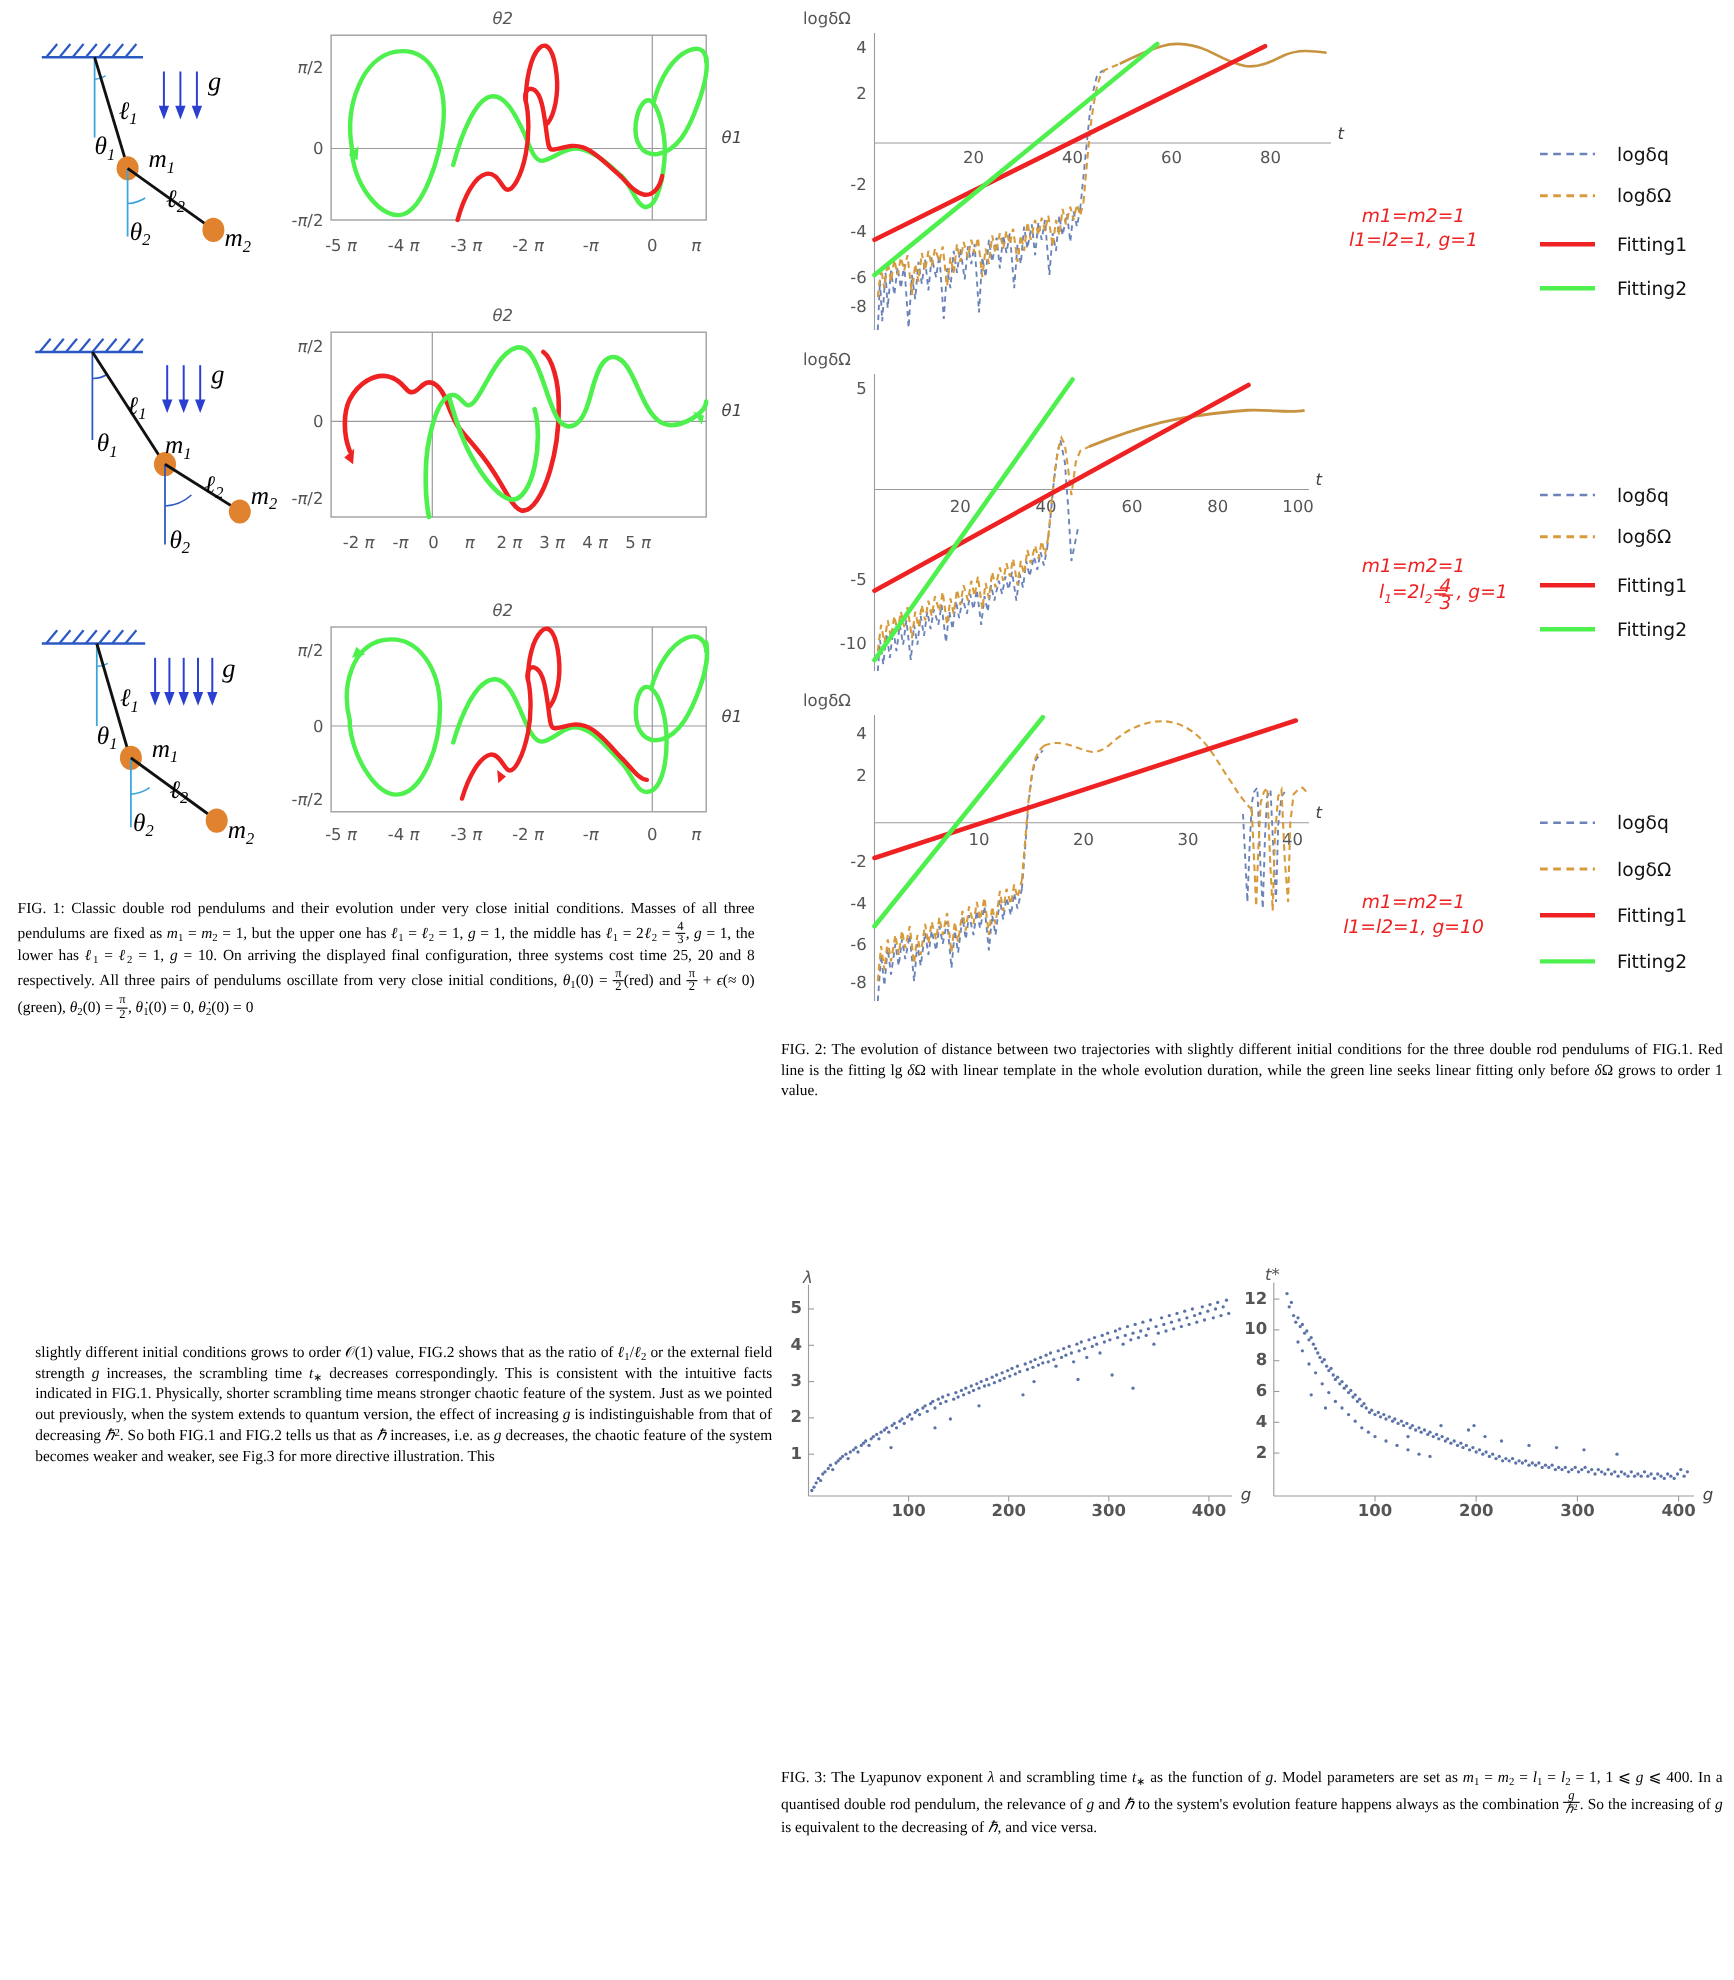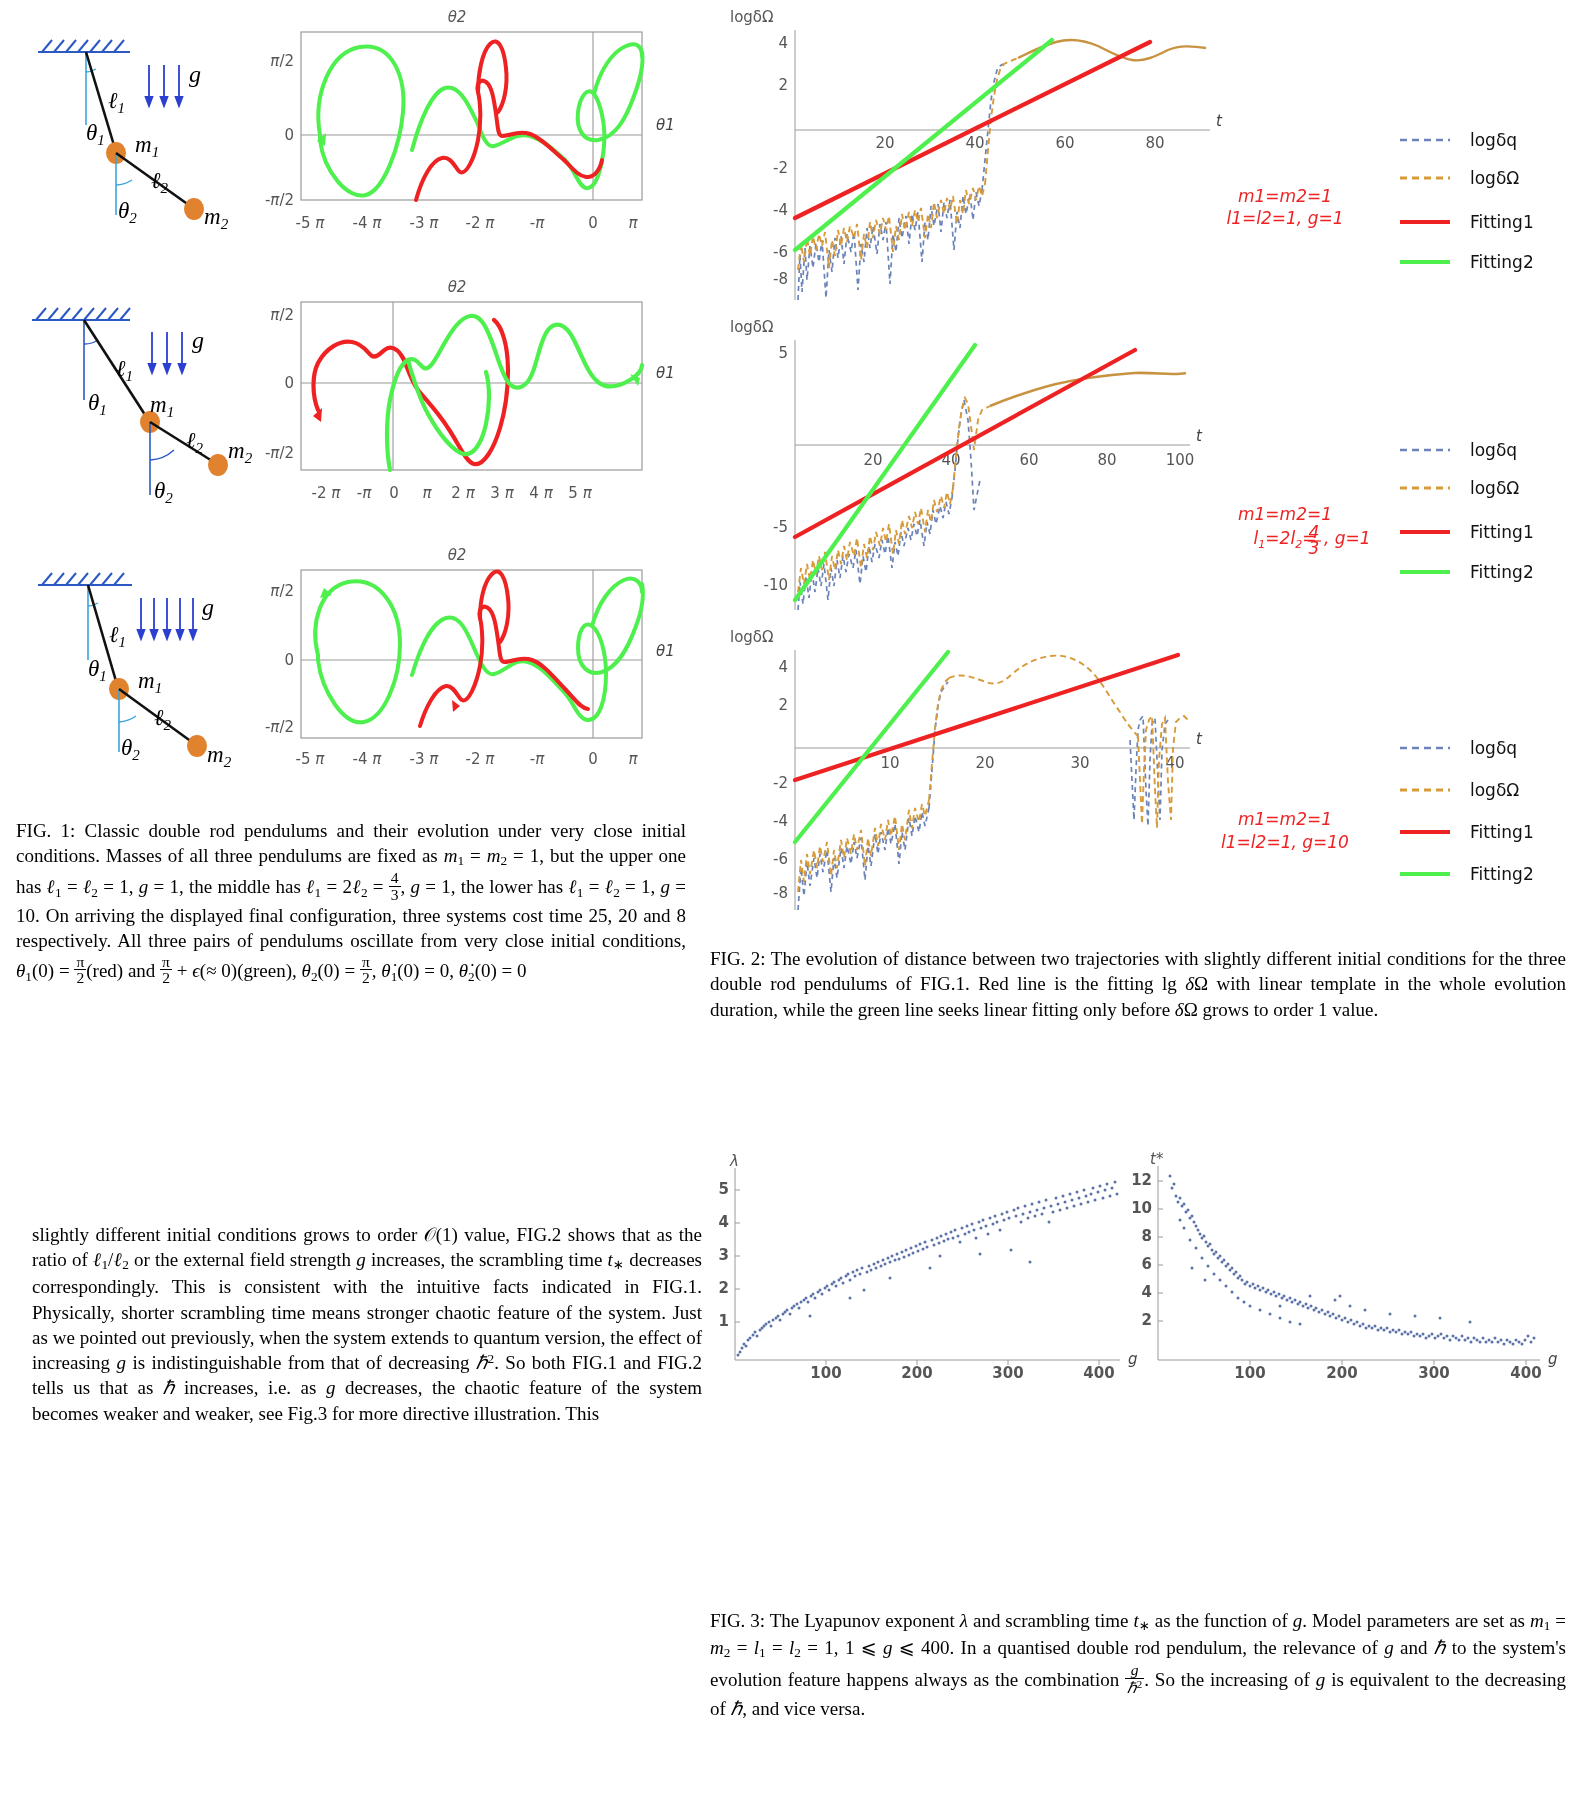--- a/index.html
+++ b/index.html
@@ -15,21 +15,21 @@
   .col-left  { position:absolute; left:8px;  top:0; width:690px;  height:1800px; }
   .col-right { position:absolute; left:710px; top:0; width:866px; height:1428px; }
 
   
   .fig-row { position:relative; width:690px; height:270px; }
   svg { display:block; overflow:visible; }
 
   
   .caption, .body-text {
     font-family:"Liberation Serif", serif;
-    font-size:19px;
+    font-size:14px;
     line-height:1.33;
     text-align:justify;
     text-justify:inter-word;
     hyphens:none;
   }
   .caption i, .body-text i { font-style:italic; }
   .mfrac { display:inline-block; vertical-align:-0.42em; text-align:center; font-size:0.82em; line-height:1.02; }
   .mfrac .num { display:block; border-bottom:1px solid #000; padding:0 2px; }
   .mfrac .den { display:block; padding:0 2px; }
   .sub { font-size:0.7em; vertical-align:-0.25em; }

